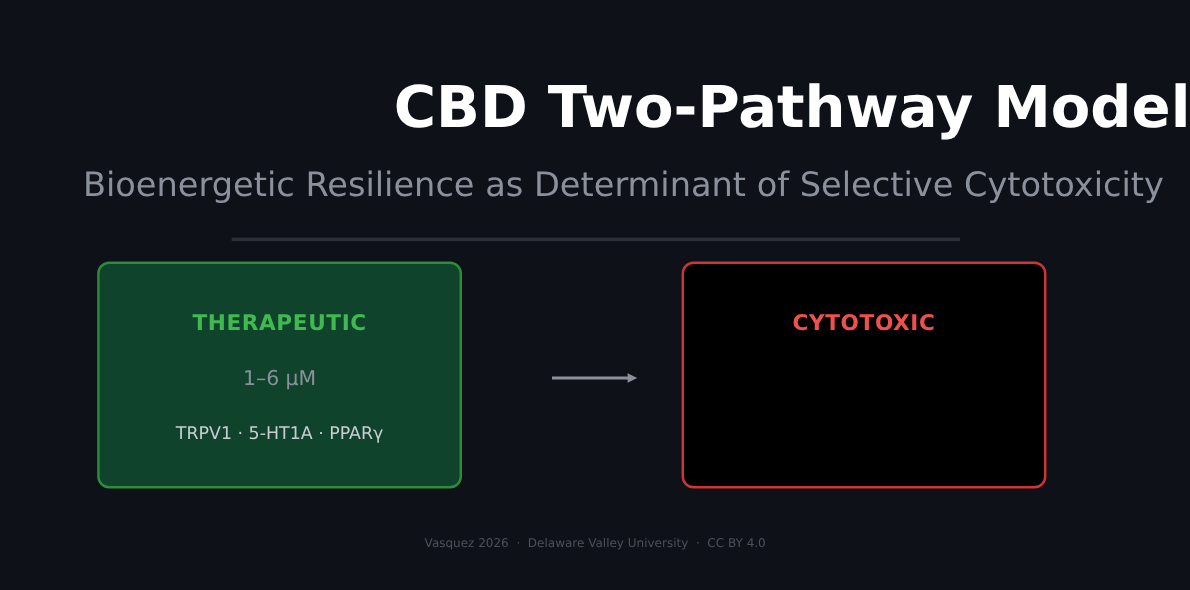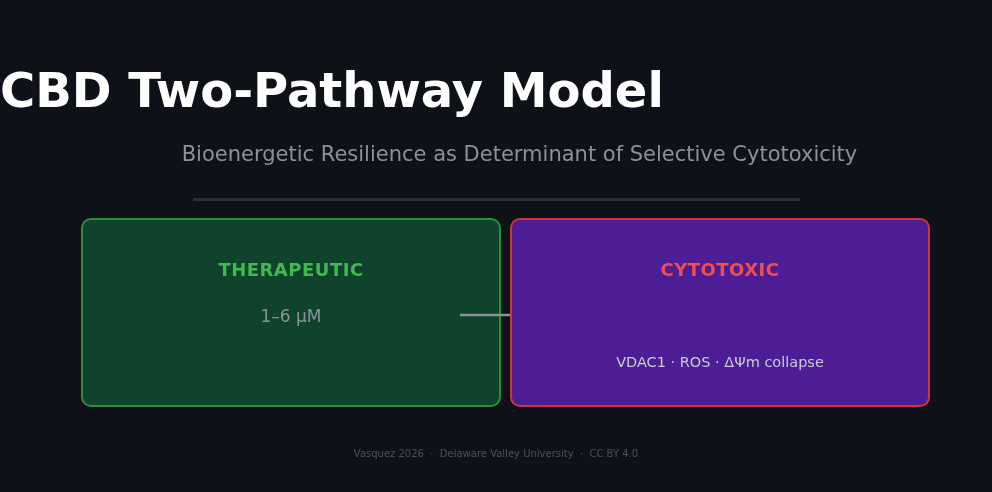--- a/index.html
+++ b/index.html
@@ -4,39 +4,39 @@
   <style>
     html, body { margin: 0; padding: 0; }
     body {
       width: 992px; height: 492px;
       background: #0e1118;
       position: relative; overflow: hidden;
       font-family: "DejaVu Sans", sans-serif;
     }
     .title {
       position: absolute; left: 0; right: 0; top: 62px;
-      text-align: left; color: #ffffff;
+      text-align: right; color: #ffffff;
       font-size: 48px; font-weight: bold; line-height: 56px;
     }
     .subtitle {
       position: absolute; left: 0; right: 0; top: 141px;
       text-align: center; color: #8b919c;
-      font-size: 21px; line-height: 26px; padding-left: 47px;
+      font-size: 28px; line-height: 26px; padding-left: 47px;
     }
     .divider {
       position: absolute; left: 193px; width: 607px; top: 198px; height: 3px;
       background: #2a2e37;
     }
     .box {
-      position: absolute; top: 218px; width: 420px; height: 189px;
+      position: absolute; top: 218px; width: 304px; height: 189px;
       border-radius: 10px; box-sizing: border-box;
       border: 2px solid;
     }
     .box.green { left: 81px; background: #0f432b; border-color: #2e8d3a; }
-    .box.red { left: 510px; background: #4c1d95; border-color: #cf3535; }
+    .box.red { left: 568px; background: #000000; border-color: #cf3535; }
     .box .label {
       position: absolute; left: 0; right: 0; top: 39px;
       text-align: center; font-weight: bold; font-size: 18px; line-height: 22px;
       letter-spacing: 0.5px;
     }
     .box.green .label { color: #3fb950; }
     .box.red .label { color: #f0504d; }
     .box .dose {
       position: absolute; left: 0; right: 0; top: 86px;
       text-align: center; color: #8b919c; font-size: 17px; line-height: 20px;
@@ -57,25 +57,25 @@
 </head>
 <body>
 
 <div class="title">CBD Two-Pathway Model</div>
 <div class="subtitle">Bioenergetic Resilience as Determinant of Selective Cytotoxicity</div>
 <div class="divider"></div>
 
 <div class="box green">
   <div class="label">THERAPEUTIC</div>
   <div class="dose">1–6 µM</div>
+  <div class="targets">TRPV1 · 5-HT1A · PPARγ</div>
 </div>
 
 <svg class="arrow" viewBox="0 0 74 12">
   <line x1="1" y1="6" x2="66" y2="6" stroke="#8b919c" stroke-width="2.5"></line>
   <polygon points="64,2 72,6 64,10" fill="#8b919c"></polygon>
 </svg>
 
 <div class="box red">
   <div class="label">CYTOTOXIC</div>
-  <div class="targets">VDAC1 · ROS · ΔΨm collapse</div>
 </div>
 
 <div class="footer">Vasquez 2026  ·  Delaware Valley University  ·  CC BY 4.0</div>
 
 </body></html>

